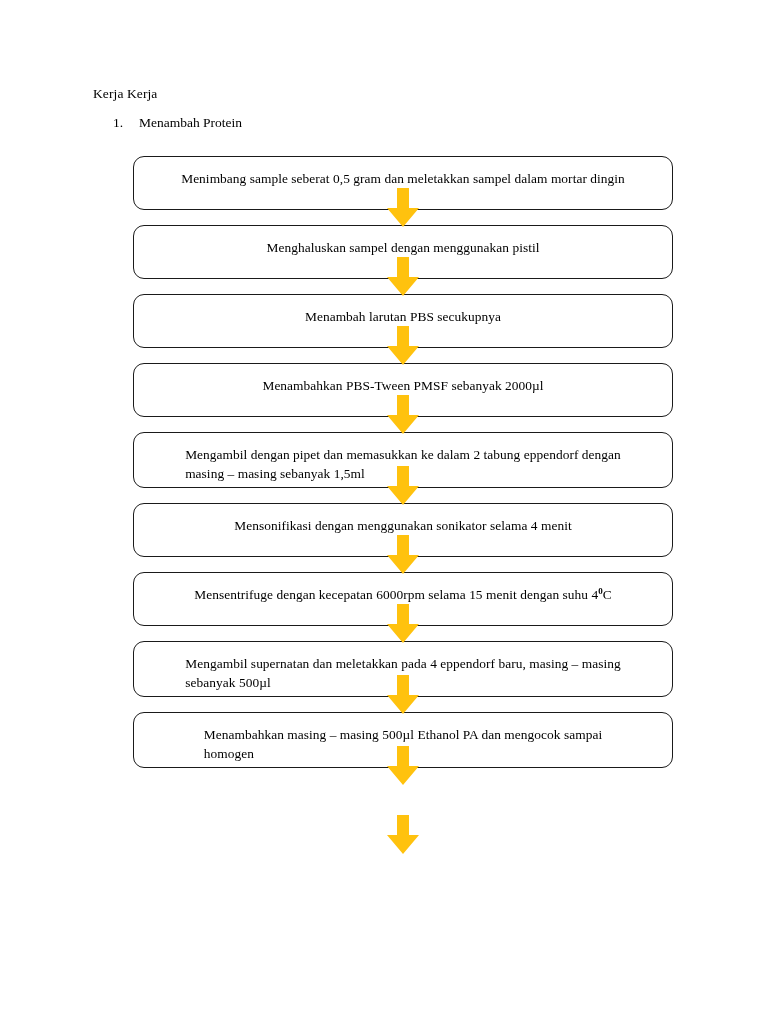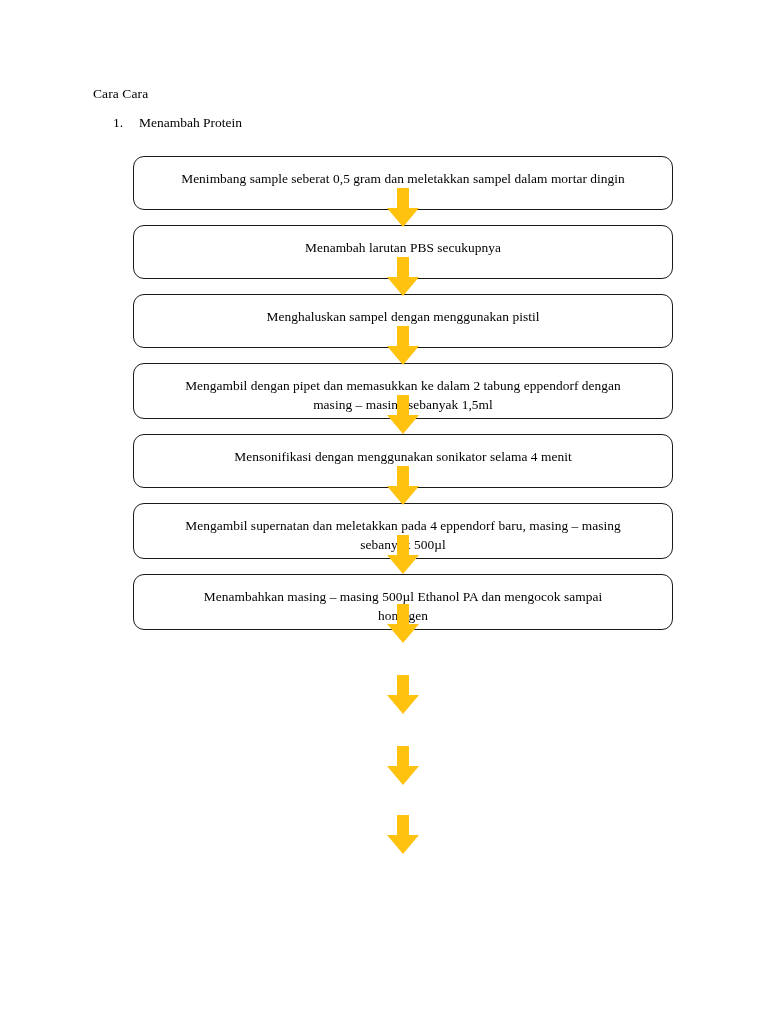--- a/index.html
+++ b/index.html
@@ -69,21 +69,21 @@
     padding-right: 14px;
   }
   .node:last-of-type { margin-bottom: 0; }
 
   .node.h1line { height: 54px; }
   .node.h2line { height: 56px; }
 
   .node-text {
     font-size: 13.4px;
     line-height: 19px;
-    text-align: center;
+    text-align: left;
     letter-spacing: 0.05px;
   }
 
   .node-text sup {
     font-weight: bold;
     font-size: 9px;
     vertical-align: super;
     line-height: 0;
   }
 
@@ -99,41 +99,47 @@
   }
   .arrow svg { display: block; width: 34px; height: 40px; }
 
   .flow-wrap { position: relative; }
 </style>
 </head>
 <body>
 
 <div class="page">
 
-  <div class="heading">Cara Cara</div>
+  <div class="heading">Kerja Kerja</div>
 
   <div class="list-item">
     <span class="num">1.</span><span>Menambah Protein</span>
   </div>
 
   <div class="flow flow-wrap" id="flow">
       <div class="node h1line">
         <div class="node-text">Menimbang sample seberat 0,5 gram dan meletakkan sampel dalam mortar dingin</div>
       </div>
       <div class="node h1line">
+        <div class="node-text">Menghaluskan sampel dengan menggunakan pistil</div>
+      </div>
+      <div class="node h1line">
         <div class="node-text">Menambah larutan PBS secukupnya</div>
       </div>
       <div class="node h1line">
-        <div class="node-text">Menghaluskan sampel dengan menggunakan pistil</div>
+        <div class="node-text">Menambahkan PBS-Tween PMSF sebanyak 2000µl</div>
       </div>
       <div class="node h2line">
         <div class="node-text">Mengambil dengan pipet dan memasukkan ke dalam 2 tabung eppendorf dengan<br>masing – masing sebanyak 1,5ml</div>
       </div>
       <div class="node h1line">
         <div class="node-text">Mensonifikasi dengan menggunakan sonikator selama 4 menit</div>
+      </div>
+      <div class="node h1line">
+        <div class="node-text">Mensentrifuge dengan kecepatan 6000rpm selama 15 menit dengan suhu 4<sup>0</sup>C</div>
       </div>
       <div class="node h2line">
         <div class="node-text">Mengambil supernatan dan meletakkan pada 4 eppendorf baru, masing – masing<br>sebanyak 500µl</div>
       </div>
       <div class="node h2line">
         <div class="node-text">Menambahkan masing – masing 500µl Ethanol PA dan mengocok sampai<br>homogen</div>
       </div>
       <div class="arrow" style="top: 32px;">
         <svg viewBox="0 0 34 40" xmlns="http://www.w3.org/2000/svg">
           <polygon points="11,0 23,0 23,20 33,20 17,39 1,20 11,20" fill="#FFC20E"></polygon>

